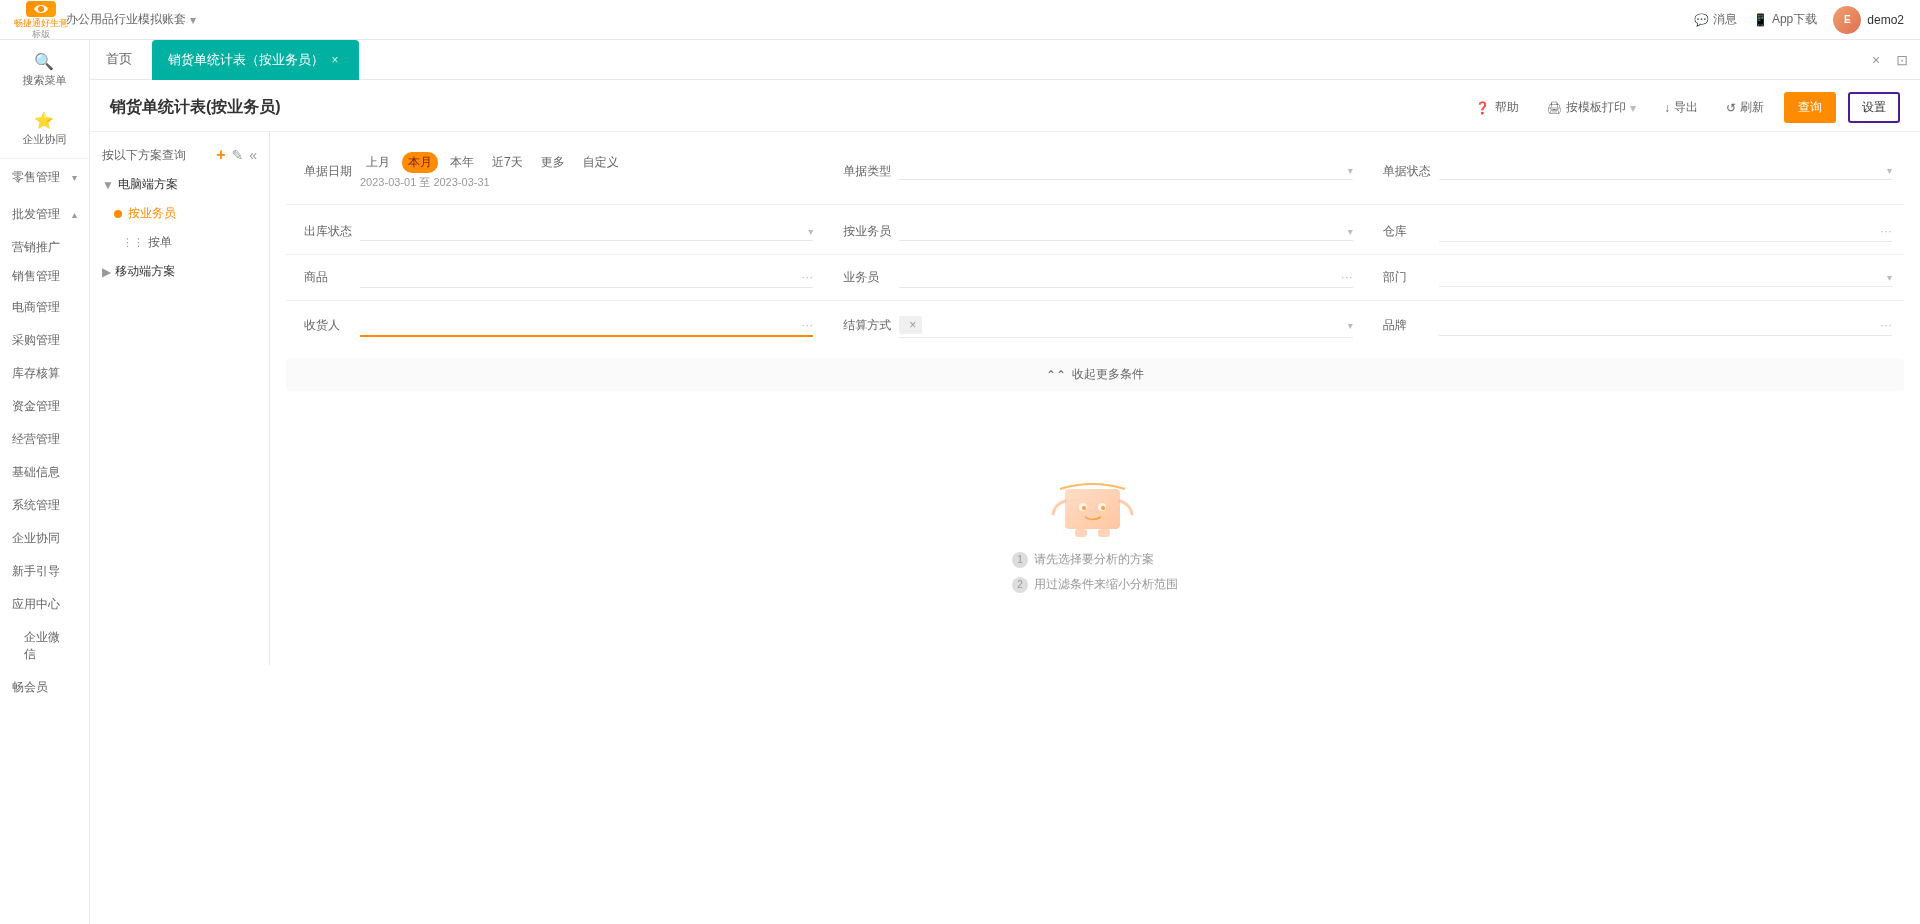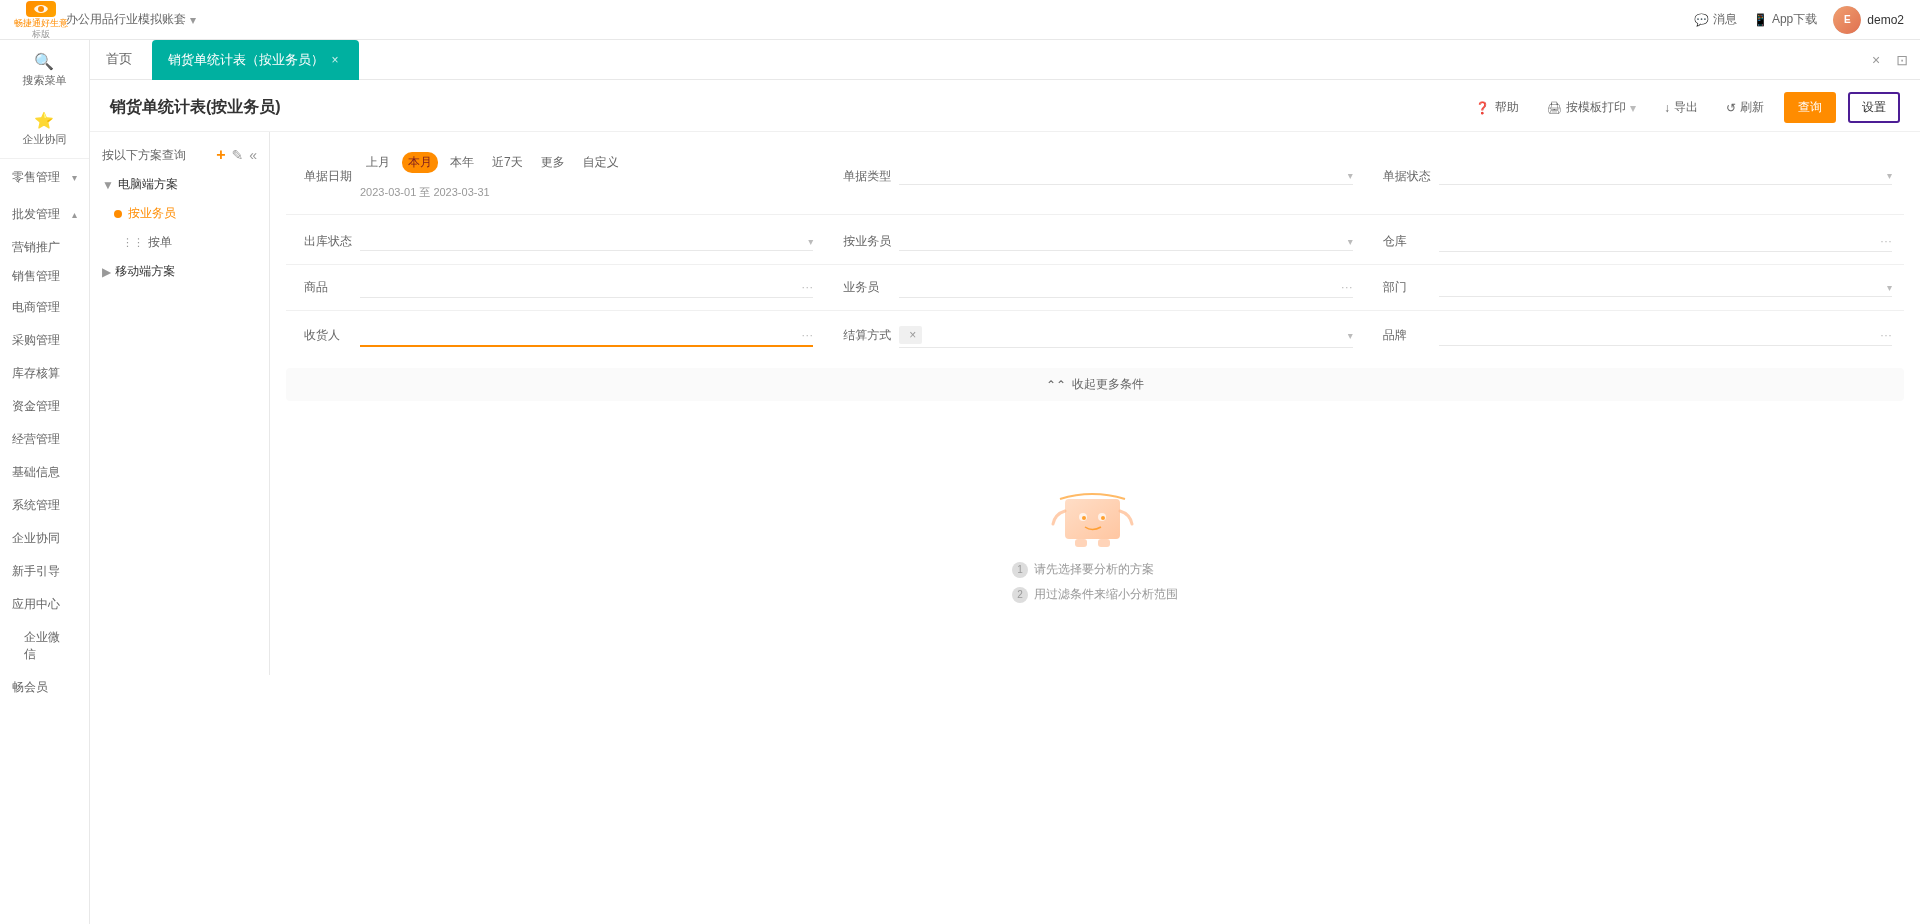--- a/index.html
+++ b/index.html
@@ -266,21 +266,21 @@
                   <span>移动端方案</span>
                 </div>
               </div>
             </div>
 
             <div class="right-panel">
 
               <div style="display:grid;grid-template-columns:1fr 1fr 1fr;border-bottom:1px solid #f0f0f0;padding-bottom:6px;margin-bottom:4px;">
                 <div class="filter-item">
                   <span class="filter-item-label">单据日期</span>
-                  <div style="display:flex;flex-direction:column;flex:1;gap:12px;">
+                  <div style="display:flex;flex-direction:column;flex:1;gap:2px;">
                     <div class="date-filter-row">
                       <span class="date-tab">上月</span>
                       <span class="date-tab active">本月</span>
                       <span class="date-tab">本年</span>
                       <span class="date-tab">近7天</span>
                       <span class="date-tab">更多</span>
                       <span class="date-tab">自定义</span>
                     </div>
                     <div style="font-size:11px;color:#999;">2023-03-01 至 2023-03-31</div>
                   </div>

